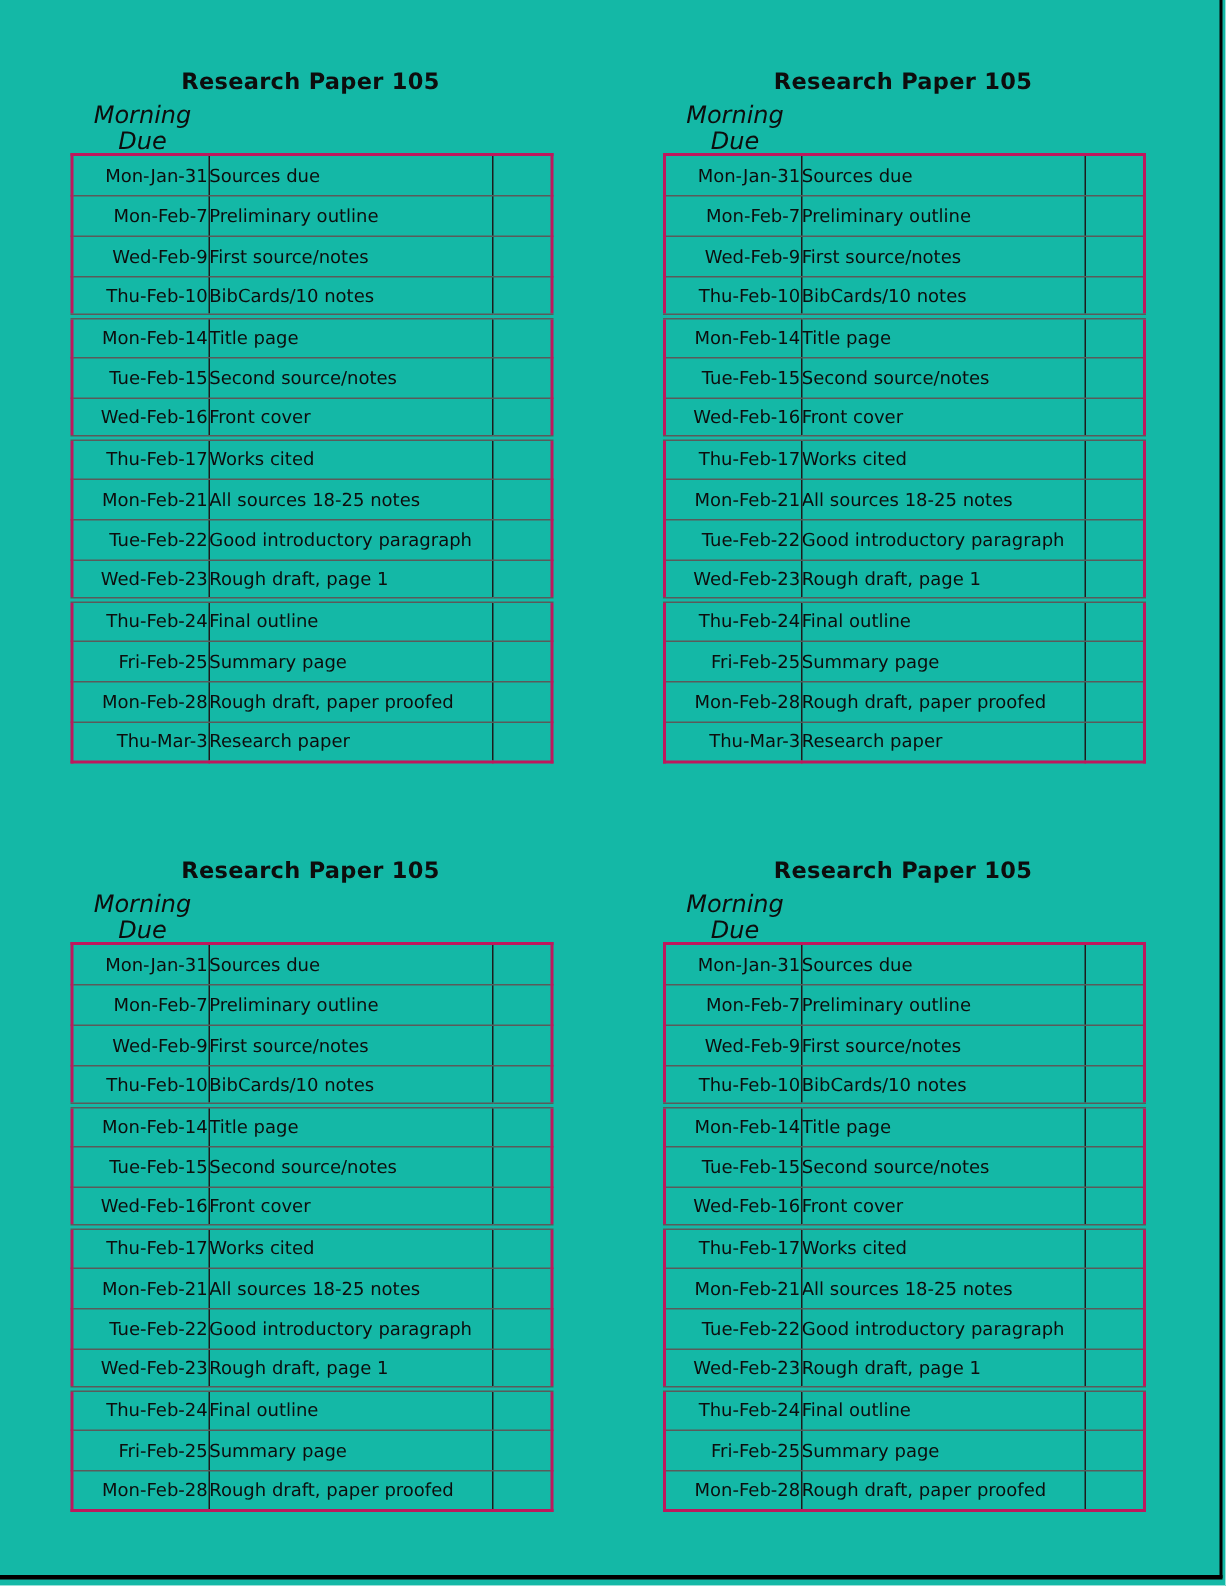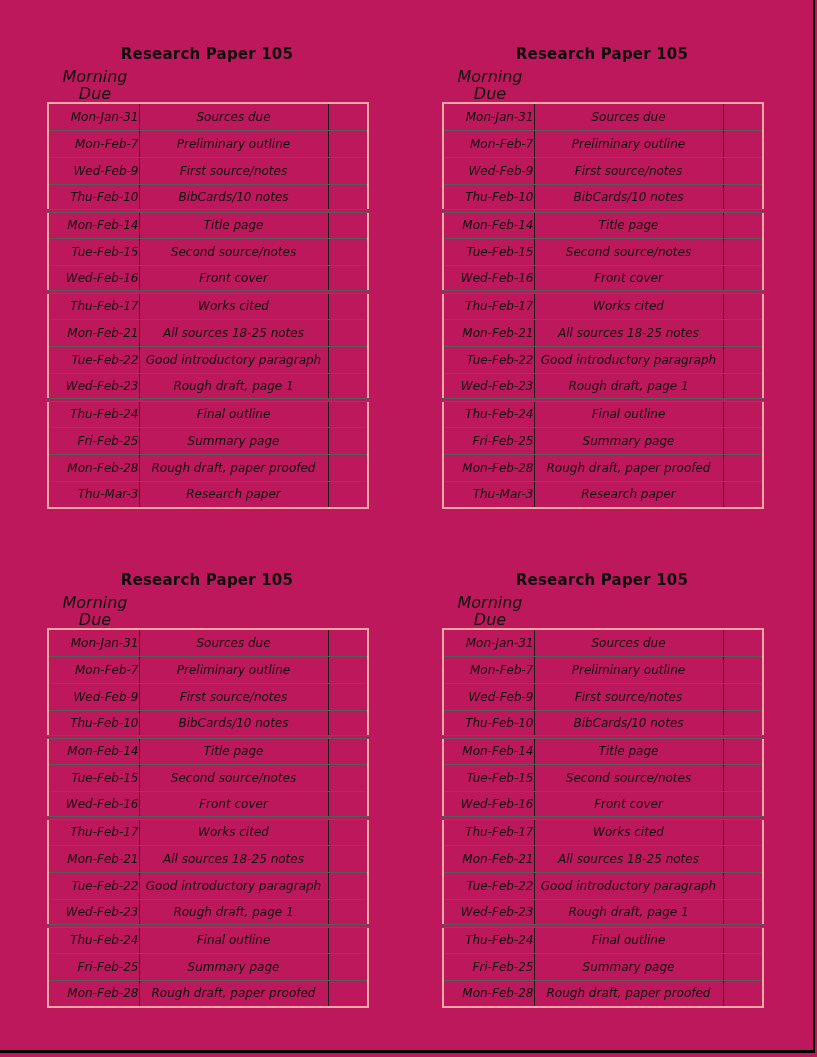--- a/index.html
+++ b/index.html
@@ -5,21 +5,21 @@
   html, body {
     margin: 0;
     padding: 0;
     background: #ffffff;
     font-family: "DejaVu Sans", sans-serif;
   }
   .page {
     position: relative;
     width: 817px;
     height: 1057px;
-    background: #be185d;
+    background: #14b8a6;
     overflow: hidden;
   }
   
   .edge-right {
     position: absolute;
     left: 813px;
     top: 0;
     width: 2px;
     height: 1052px;
     background: #000000;
@@ -56,22 +56,21 @@
     text-align: center;
     font-style: italic;
     font-size: 16px;
     line-height: 17px;
     color: #0d0d0d;
   }
   table.sched {
     border-collapse: collapse;
     table-layout: fixed;
     width: 320px;
-    border: 2px solid #fca5a5;
-    font-style: italic;
+    border: 2px solid #be185d;
   }
   table.sched td {
     height: 27px;
     padding: 0;
     box-sizing: border-box;
     font-size: 12px;
     color: #0d0d0d;
     border-bottom: 1px solid #5a5a5a;
     vertical-align: middle;
     overflow: hidden;
@@ -81,21 +80,21 @@
   }
   td.date {
     width: 91px;
     text-align: right;
     padding-right: 4px;
     border-right: 1px solid #1c1c1c;
     white-space: nowrap;
   }
   td.task {
     width: 189px;
-    text-align: center;
+    text-align: left;
     padding-left: 3px;
     border-right: 1px solid #1c1c1c;
     white-space: nowrap;
   }
   td.check {
     width: 40px;
   }
 </style>
 </head>
 <body>

